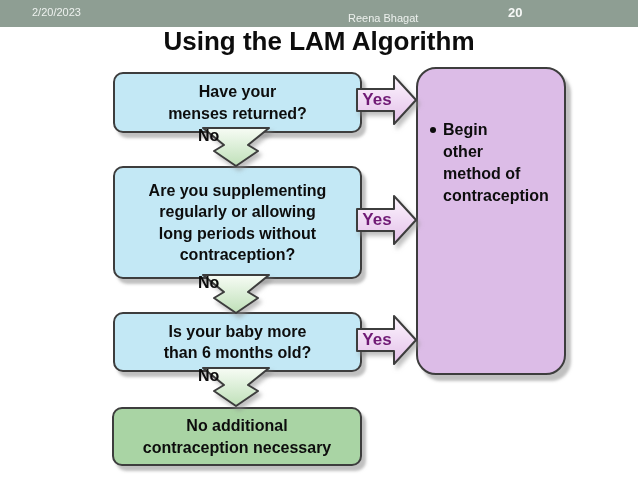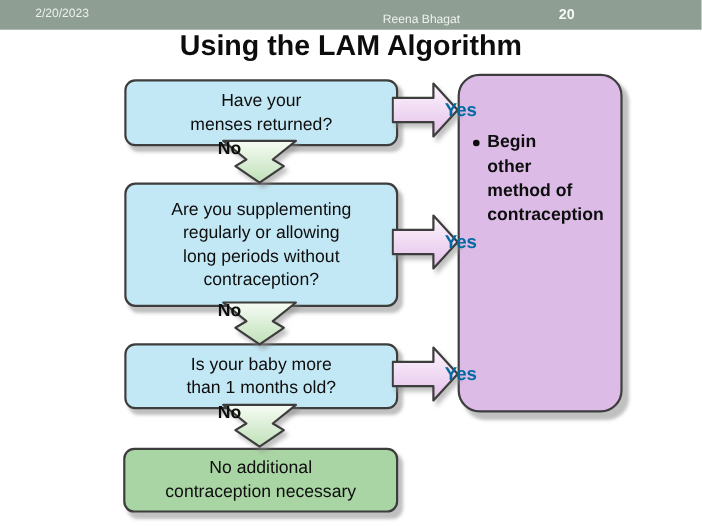--- a/index.html
+++ b/index.html
@@ -36,21 +36,21 @@
   }
   
   .q-box{
     position:absolute;
     background:#c3e8f5;
     border:2px solid #3d3d3d;
     border-radius:10px;
     box-shadow:4px 5px 3px rgba(140,140,140,0.55);
     display:flex;align-items:center;justify-content:center;
     text-align:center;
-    font-size:16px;font-weight:normal;color:#0d0d0d;
+    font-size:16px;font-weight:bold;color:#0d0d0d;
     line-height:1.32;
     white-space:pre-line;
   }
   .box-q1{left:113px;top:72px;width:245px;height:57px;}
   .box-q2{left:113px;top:166px;width:245px;height:109px;}
   .box-q3{left:113px;top:312px;width:245px;height:56px;}
   .box-result{
     left:112px;top:407px;width:246px;height:55px;
     background:#a9d4a4;
   }
@@ -82,21 +82,21 @@
   
   .arrow-wrap{position:absolute;}
   .arrow-wrap svg{display:block;filter:drop-shadow(3px 4px 2px rgba(140,140,140,0.55));}
   .yes-arrow{width:62px;height:52px;}
   .yes1{left:356px;top:74px;}
   .yes2{left:356px;top:194px;}
   .yes3{left:356px;top:314px;}
   .yes-label{
     position:absolute;left:3px;top:16px;width:36px;
     text-align:center;
-    font-size:17px;font-weight:bold;color:#0369a1;padding-left:42px;
+    font-size:17px;font-weight:bold;color:#701a75;
   }
   .no-arrow{width:76px;height:42px;}
   .no1{left:198px;top:126px;}
   .no2{left:198px;top:273px;}
   .no3{left:198px;top:366px;}
   .no-label{
     position:absolute;left:0;top:1px;width:76px;
     text-align:left;
     font-size:16px;font-weight:bold;color:#0d0d0d;
   }
@@ -128,21 +128,21 @@
 
   <div class="slide-title">Using the LAM Algorithm</div>
 
   <div class="q-box box-q1">Have your
 menses returned?</div>
   <div class="q-box box-q2">Are you supplementing
 regularly or allowing
 long periods without
 contraception?</div>
   <div class="q-box box-q3">Is your baby more
-than 1 months old?</div>
+than 6 months old?</div>
   <div class="q-box box-result">No additional
 contraception necessary</div>
 
   <div class="outcome-box">
     <div class="bullet-item">
       <span class="bullet-dot"></span>
       <span class="bullet-text">Begin
 other
 method of
 contraception</span>

